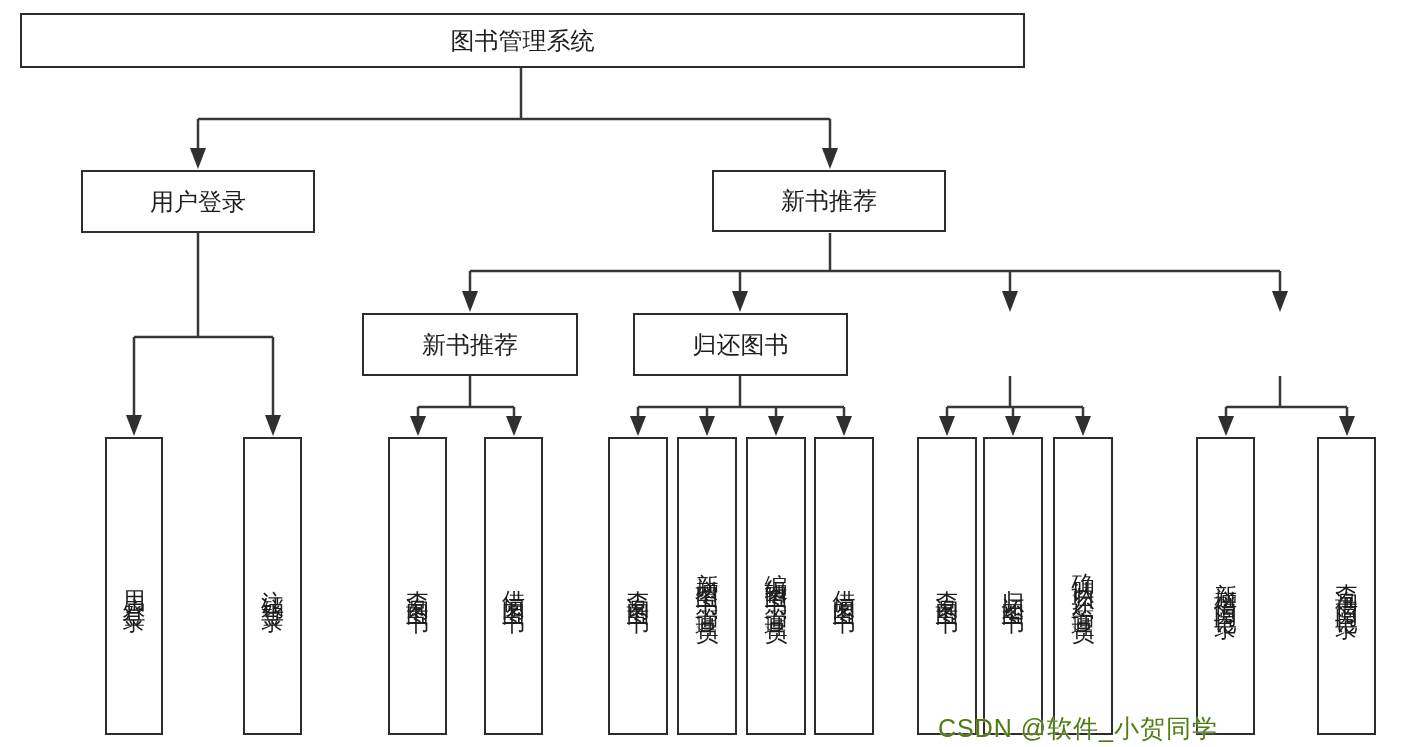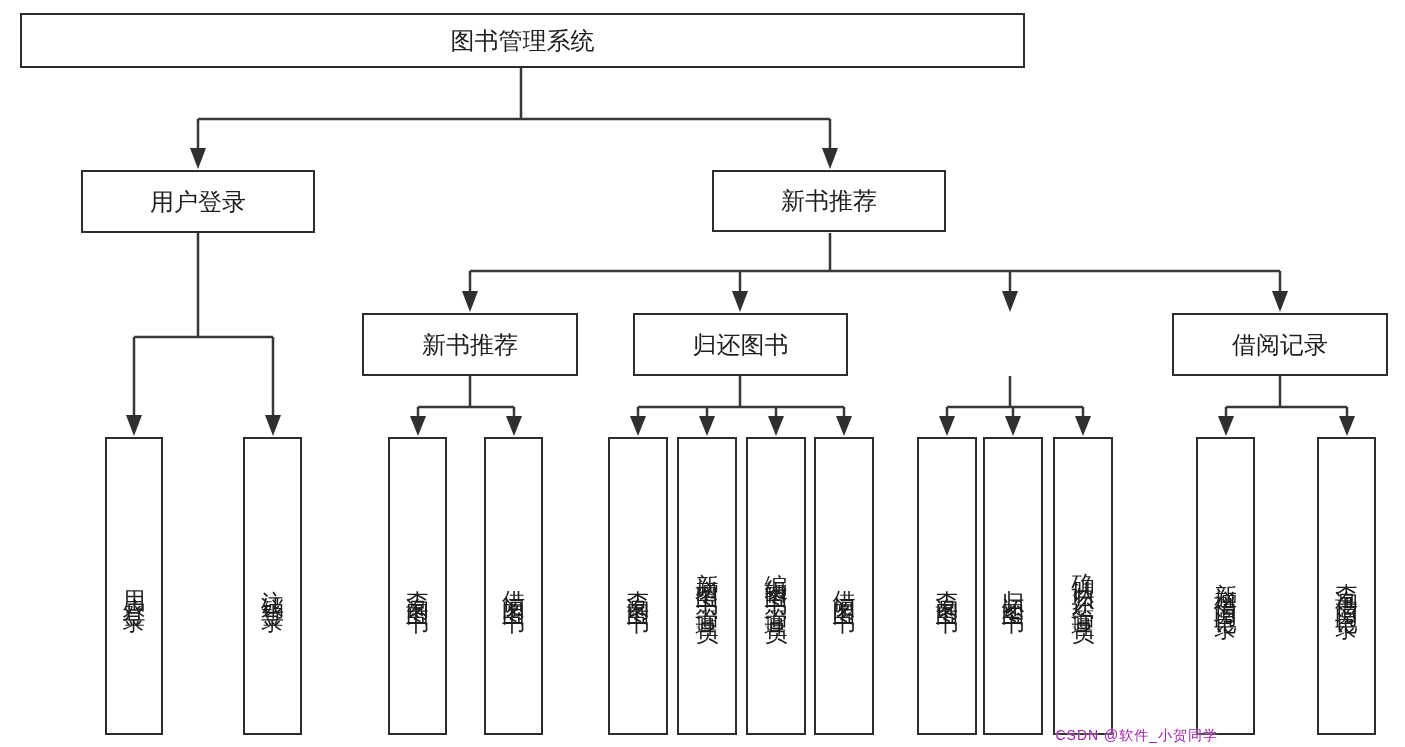--- a/index.html
+++ b/index.html
@@ -23,22 +23,22 @@
   .node.h span{white-space:nowrap;}
   .node.v{font-size:23px;}
   .vtext{
     writing-mode:vertical-rl;
     text-orientation:mixed;
     letter-spacing:7px;
     line-height:1;
   }
   .watermark{
     position:absolute;right:4px;bottom:2px;z-index:3;
-    font-size:14px;letter-spacing:1px;
-    color:#a21caf;text-shadow:0 0 2px #ffffff;
+    font-size:25px;letter-spacing:1px;
+    color:#4d7c0f;text-shadow:0 0 2px #ffffff;
     white-space:nowrap;
   }
 </style>
 </head>
 <body>
 
 <div class="canvas">
 
   <svg class="connectors" width="1405" height="747">
     <g>
@@ -93,23 +93,20 @@
   <div class="node h" style="left:712px;top:170px;width:234px;height:62px">
     <span>新书推荐</span>
   </div>
 
   <div class="node h" style="left:362px;top:313px;width:216px;height:63px">
     <span>新书推荐</span>
   </div>
   <div class="node h" style="left:633px;top:313px;width:215px;height:63px">
     <span>归还图书</span>
   </div>
-  <div class="node h" style="left:1172px;top:313px;width:216px;height:63px">
-    <span>借阅记录</span>
-  </div>
 
   <div class="node v" style="left:105px;top:437px;width:58px;height:298px">
     <span class="vtext">用户登录</span>
   </div>
   <div class="node v" style="left:243px;top:437px;width:59px;height:298px">
     <span class="vtext">注销登录</span>
   </div>
 
   <div class="node v" style="left:388px;top:437px;width:59px;height:298px">
     <span class="vtext">查询图书</span>

